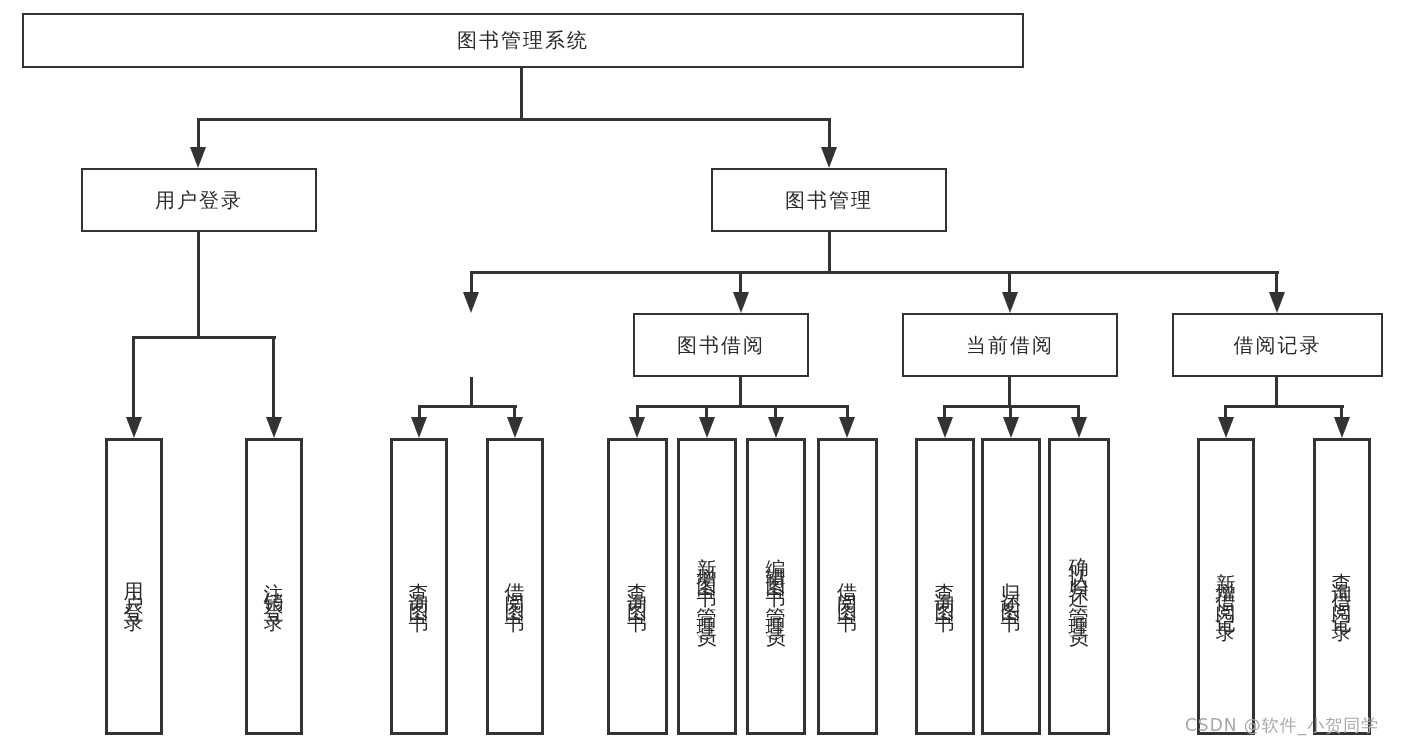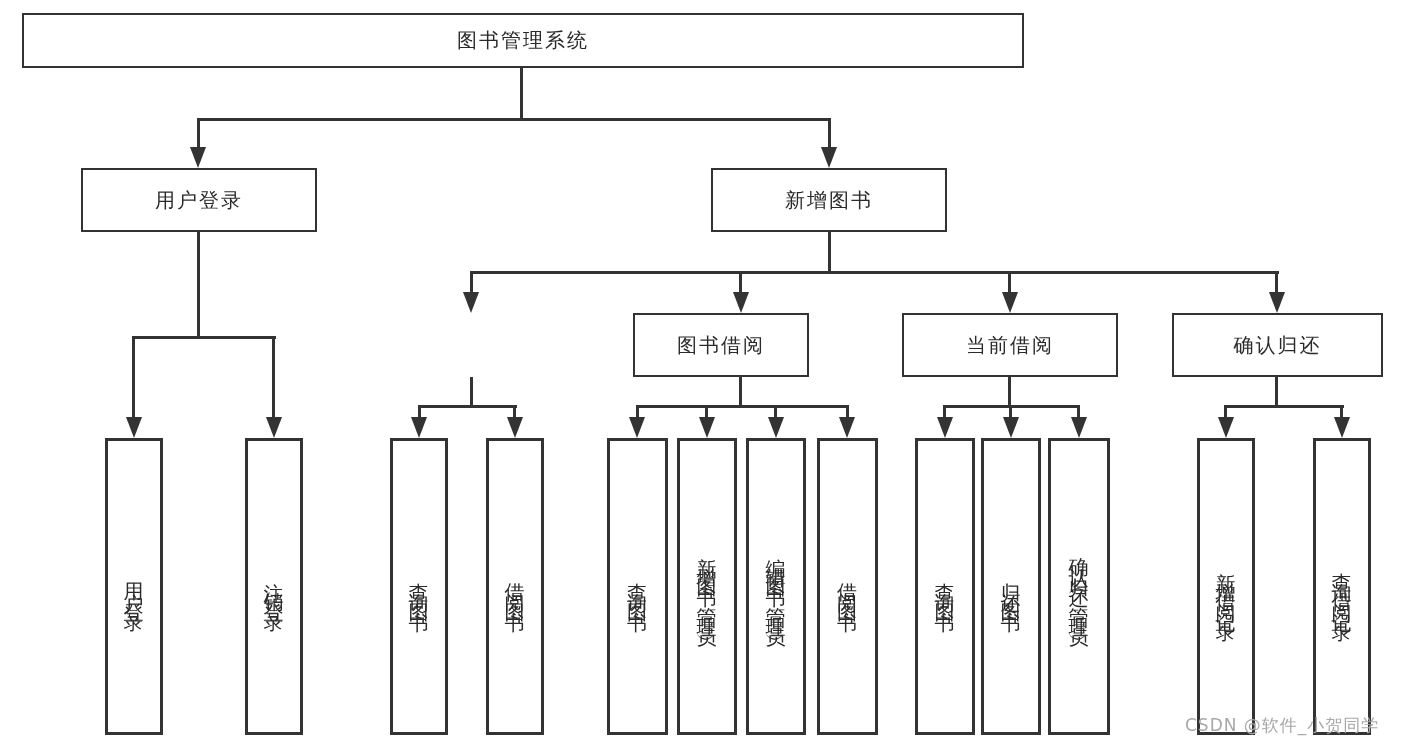--- a/index.html
+++ b/index.html
@@ -42,21 +42,21 @@
   <div class="line" style="left:197px;top:118px;width:634px;height:3px"></div>
   <div class="line" style="left:197px;top:118px;width:3px;height:32px"></div>
   <div class="arrow" style="left:190px;top:147px"></div>
   <div class="line" style="left:828px;top:118px;width:3px;height:32px"></div>
   <div class="arrow" style="left:821px;top:147px"></div>
 
   <div class="box hbox" style="left:81px;top:168px;width:236px;height:64px">
     <span>用户登录</span>
   </div>
   <div class="box hbox" style="left:711px;top:168px;width:236px;height:64px">
-    <span>新增图书</span>
+    <span>图书管理</span>
   </div>
 
   <div class="line" style="left:197px;top:232px;width:3px;height:106px"></div>
   <div class="line" style="left:133px;top:336px;width:143px;height:3px"></div>
   <div class="line" style="left:132px;top:336px;width:3px;height:84px"></div>
   <div class="arrow" style="left:126px;top:417px"></div>
   <div class="line" style="left:272px;top:336px;width:3px;height:84px"></div>
   <div class="arrow" style="left:266px;top:417px"></div>
 
   <div class="line" style="left:828px;top:232px;width:3px;height:41px"></div>
@@ -70,21 +70,21 @@
   <div class="line" style="left:1275px;top:271px;width:3px;height:29px"></div>
   <div class="arrow" style="left:1269px;top:292px"></div>
 
   <div class="box hbox" style="left:633px;top:313px;width:176px;height:64px">
     <span>图书借阅</span>
   </div>
   <div class="box hbox" style="left:902px;top:313px;width:216px;height:64px">
     <span>当前借阅</span>
   </div>
   <div class="box hbox" style="left:1172px;top:313px;width:211px;height:64px">
-    <span>确认归还</span>
+    <span>借阅记录</span>
   </div>
 
   <div class="line" style="left:470px;top:377px;width:3px;height:30px"></div>
   <div class="line" style="left:418px;top:405px;width:99px;height:3px"></div>
   <div class="line" style="left:418px;top:405px;width:3px;height:16px"></div>
   <div class="arrow" style="left:411px;top:417px"></div>
   <div class="line" style="left:513px;top:405px;width:3px;height:16px"></div>
   <div class="arrow" style="left:507px;top:417px"></div>
 
   <div class="line" style="left:739px;top:377px;width:3px;height:30px"></div>

